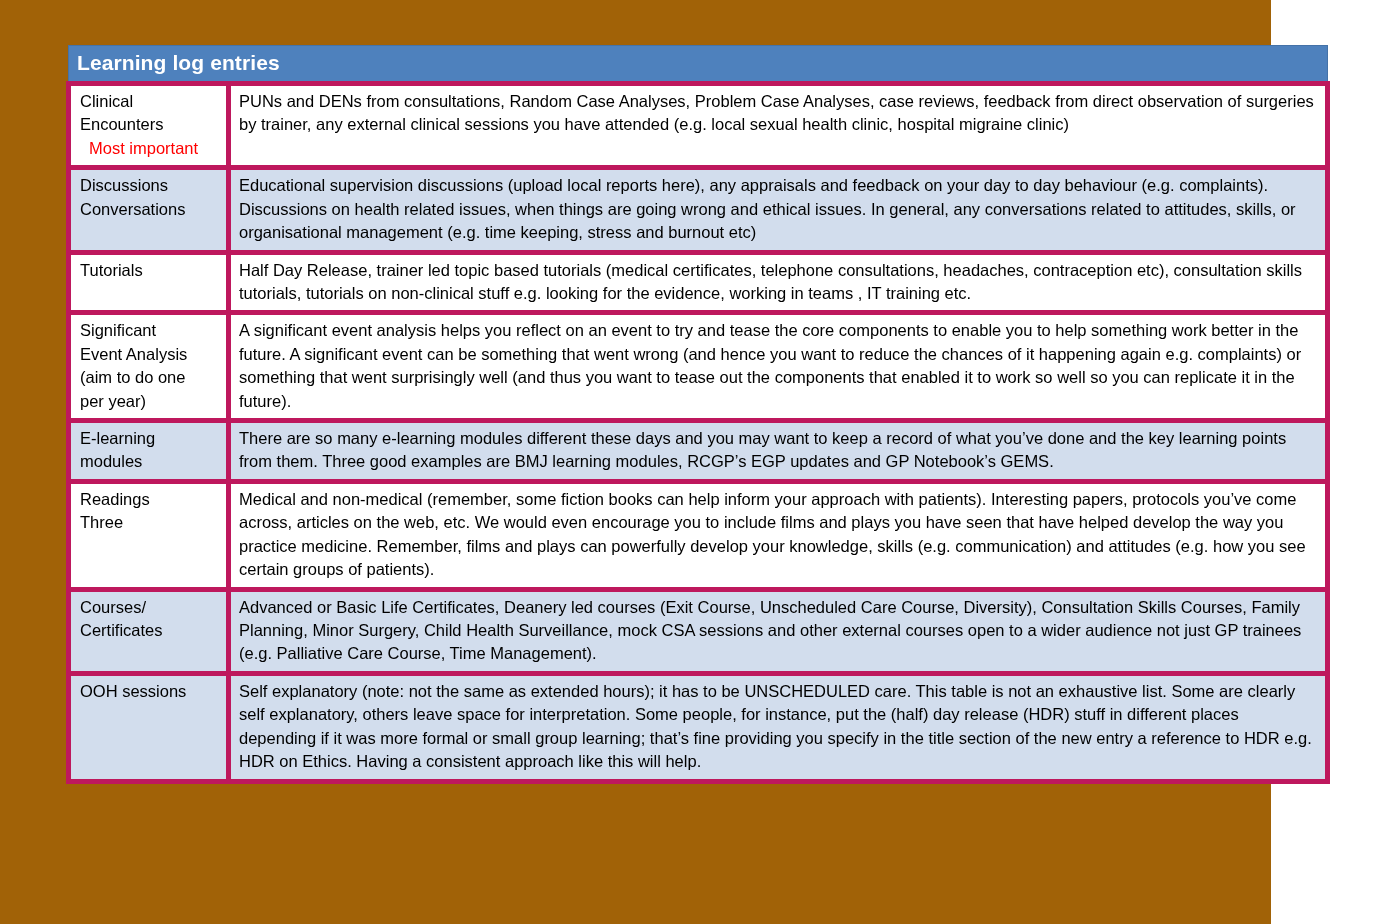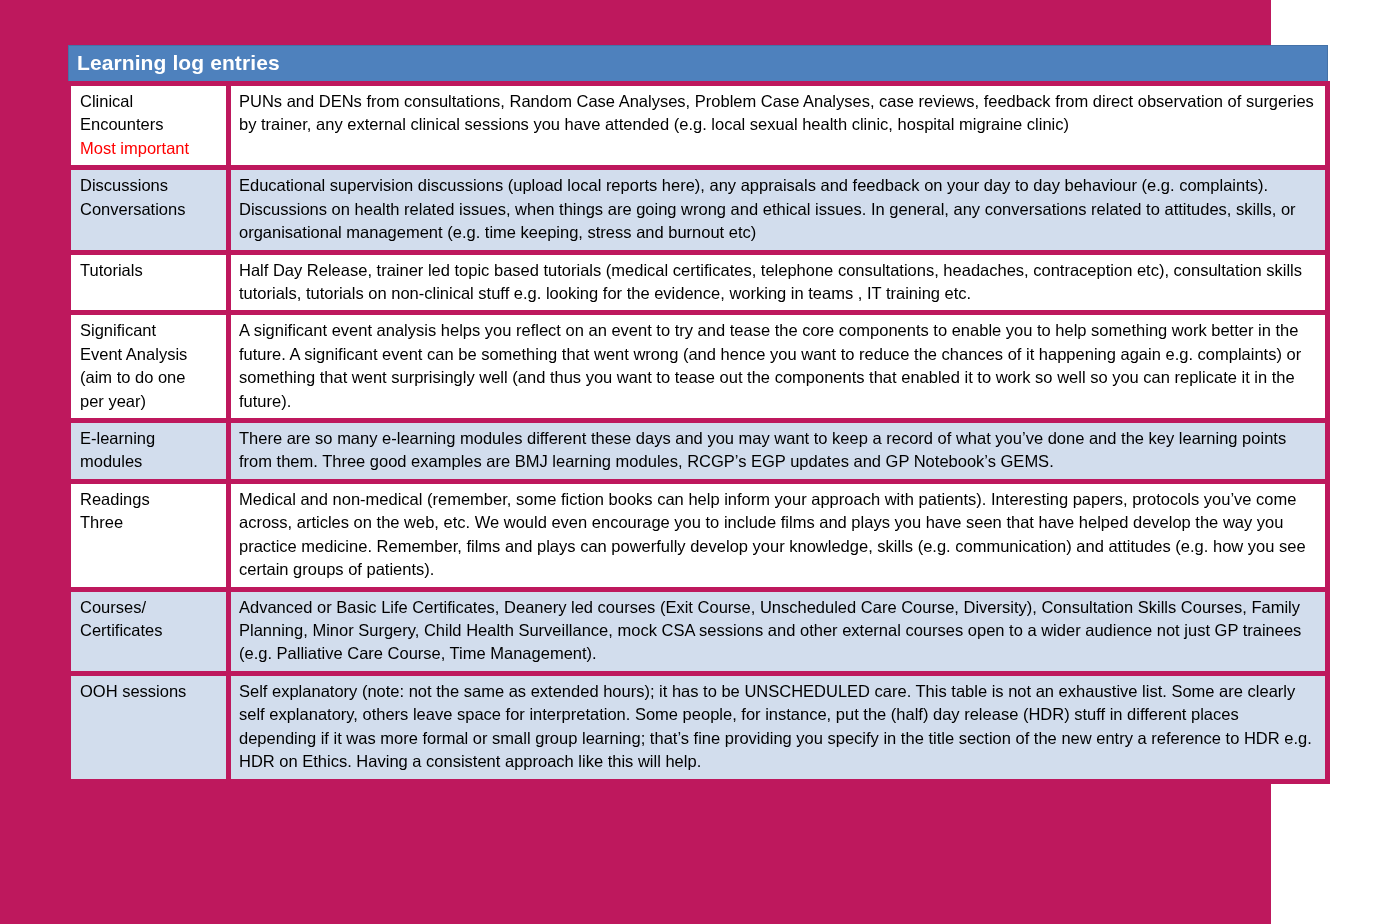--- a/index.html
+++ b/index.html
@@ -11,21 +11,21 @@
     width: 1393px;
     height: 924px;
     font-family: "Liberation Sans", sans-serif;
     overflow: hidden;
   }
 
   .page {
     position: relative;
     width: 1271px;
     height: 924px;
-    background: #be185d;
+    background: #a16207;
   }
 
   .table-wrap {
     position: absolute;
     left: 66px;
     top: 45px;
     width: 1259px;
   }
 
   table.loglist {
@@ -65,20 +65,21 @@
     padding-left: 8px;
     padding-right: 6px;
   }
 
   tr.shade td { background: #d2dded; }
   tr.plain td { background: #ffffff; }
 
   .most-important {
     color: #ff0000;
     display: block;
+    margin-left: 9px;
   }
 
   .label-line { display: block; }
 
   .desc p {
     margin: 0;
   }
 </style>
 </head>
 <body>

